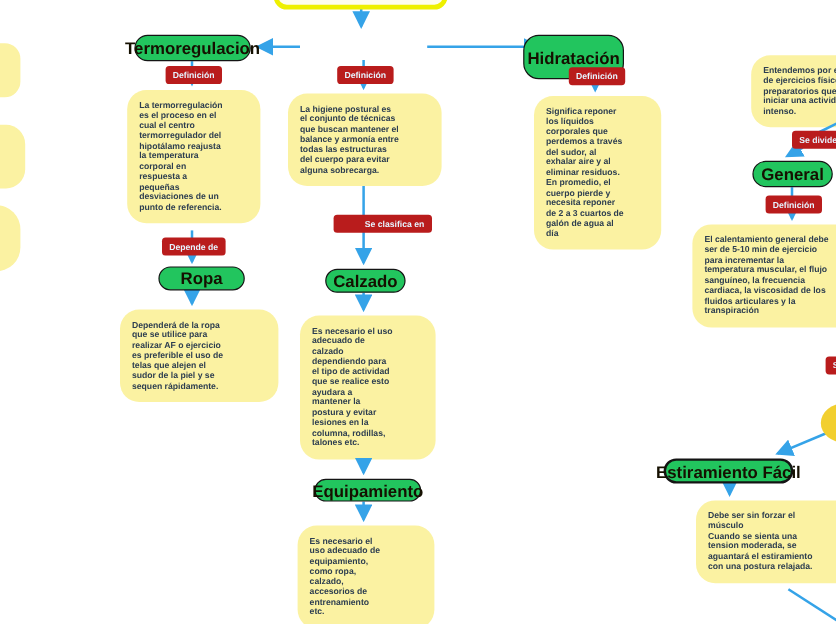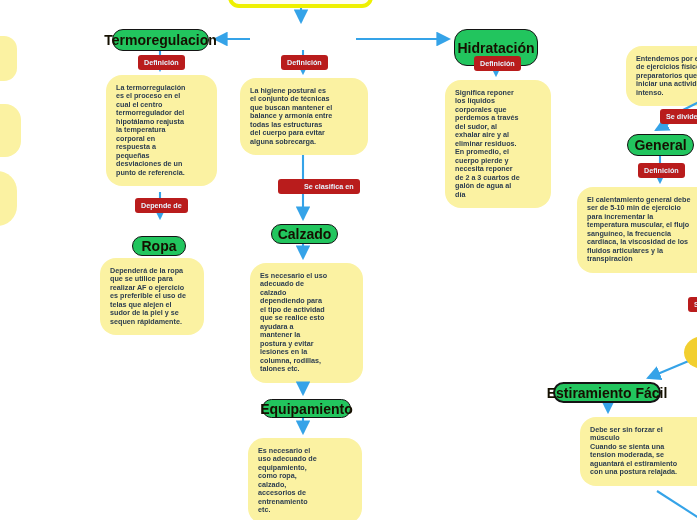--- a/index.html
+++ b/index.html
@@ -58,21 +58,21 @@
 es el proceso en el
 cual el centro
 termorregulador del
 hipotálamo reajusta
 la temperatura
 corporal en
 respuesta a
 pequeñas
 desviaciones de un
 punto de referencia.</div>
-  <div class="defbox" style="left:100px;top:258px;width:104px;">Dependerá de la ropa
+  <div class="defbox" style="left:100px;top:258px;width:132px;">Dependerá de la ropa
 que se utilice para
 realizar AF o ejercicio
 es preferible el uso de
 telas que alejen el
 sudor de la piel y se
 sequen rápidamente.</div>
   <div class="defbox" style="left:240px;top:78px;width:128px;">La higiene postural es
 el conjunto de técnicas
 que buscan mantener el
 balance y armonía entre
@@ -160,22 +160,22 @@
       <path d="M608,403 L608,412" marker-end="url(#ah)"></path>
       <path d="M657,491 L699,518"></path>
     </g>
   </svg>
 
   <div class="topbar"></div>
 
   <div class="edgeellipse"></div>
 
   <div class="topic" style="left:112px;top:29px;width:97px;height:22px;">Termoregulacion</div>
-  <div class="topic" style="left:454px;top:29px;width:84px;height:37px;">Hidratación</div>
-  <div class="topic" style="left:132px;top:222px;width:54px;height:20px;margin-top:14px;">Ropa</div>
+  <div class="topic" style="left:436px;top:29px;width:84px;height:37px;">Hidratación</div>
+  <div class="topic" style="left:132px;top:222px;width:72px;height:20px;">Ropa</div>
   <div class="topic" style="left:271px;top:224px;width:67px;height:20px;">Calzado</div>
   <div class="topic" style="left:262px;top:399px;width:89px;height:19px;">Equipamiento</div>
   <div class="topic" style="left:627px;top:134px;width:67px;height:22px;">General</div>
   <div class="topic thick" style="left:553px;top:382px;width:108px;height:21px;">Estiramiento Fácil</div>
 
   <div class="clabel" style="left:138px;top:55px;">Definición</div>
   <div class="clabel" style="left:281px;top:55px;">Definición</div>
   <div class="clabel" style="left:474px;top:56px;">Definición</div>
   <div class="clabel" style="left:638px;top:163px;">Definición</div>
   <div class="clabel" style="left:135px;top:198px;">Depende de</div>

